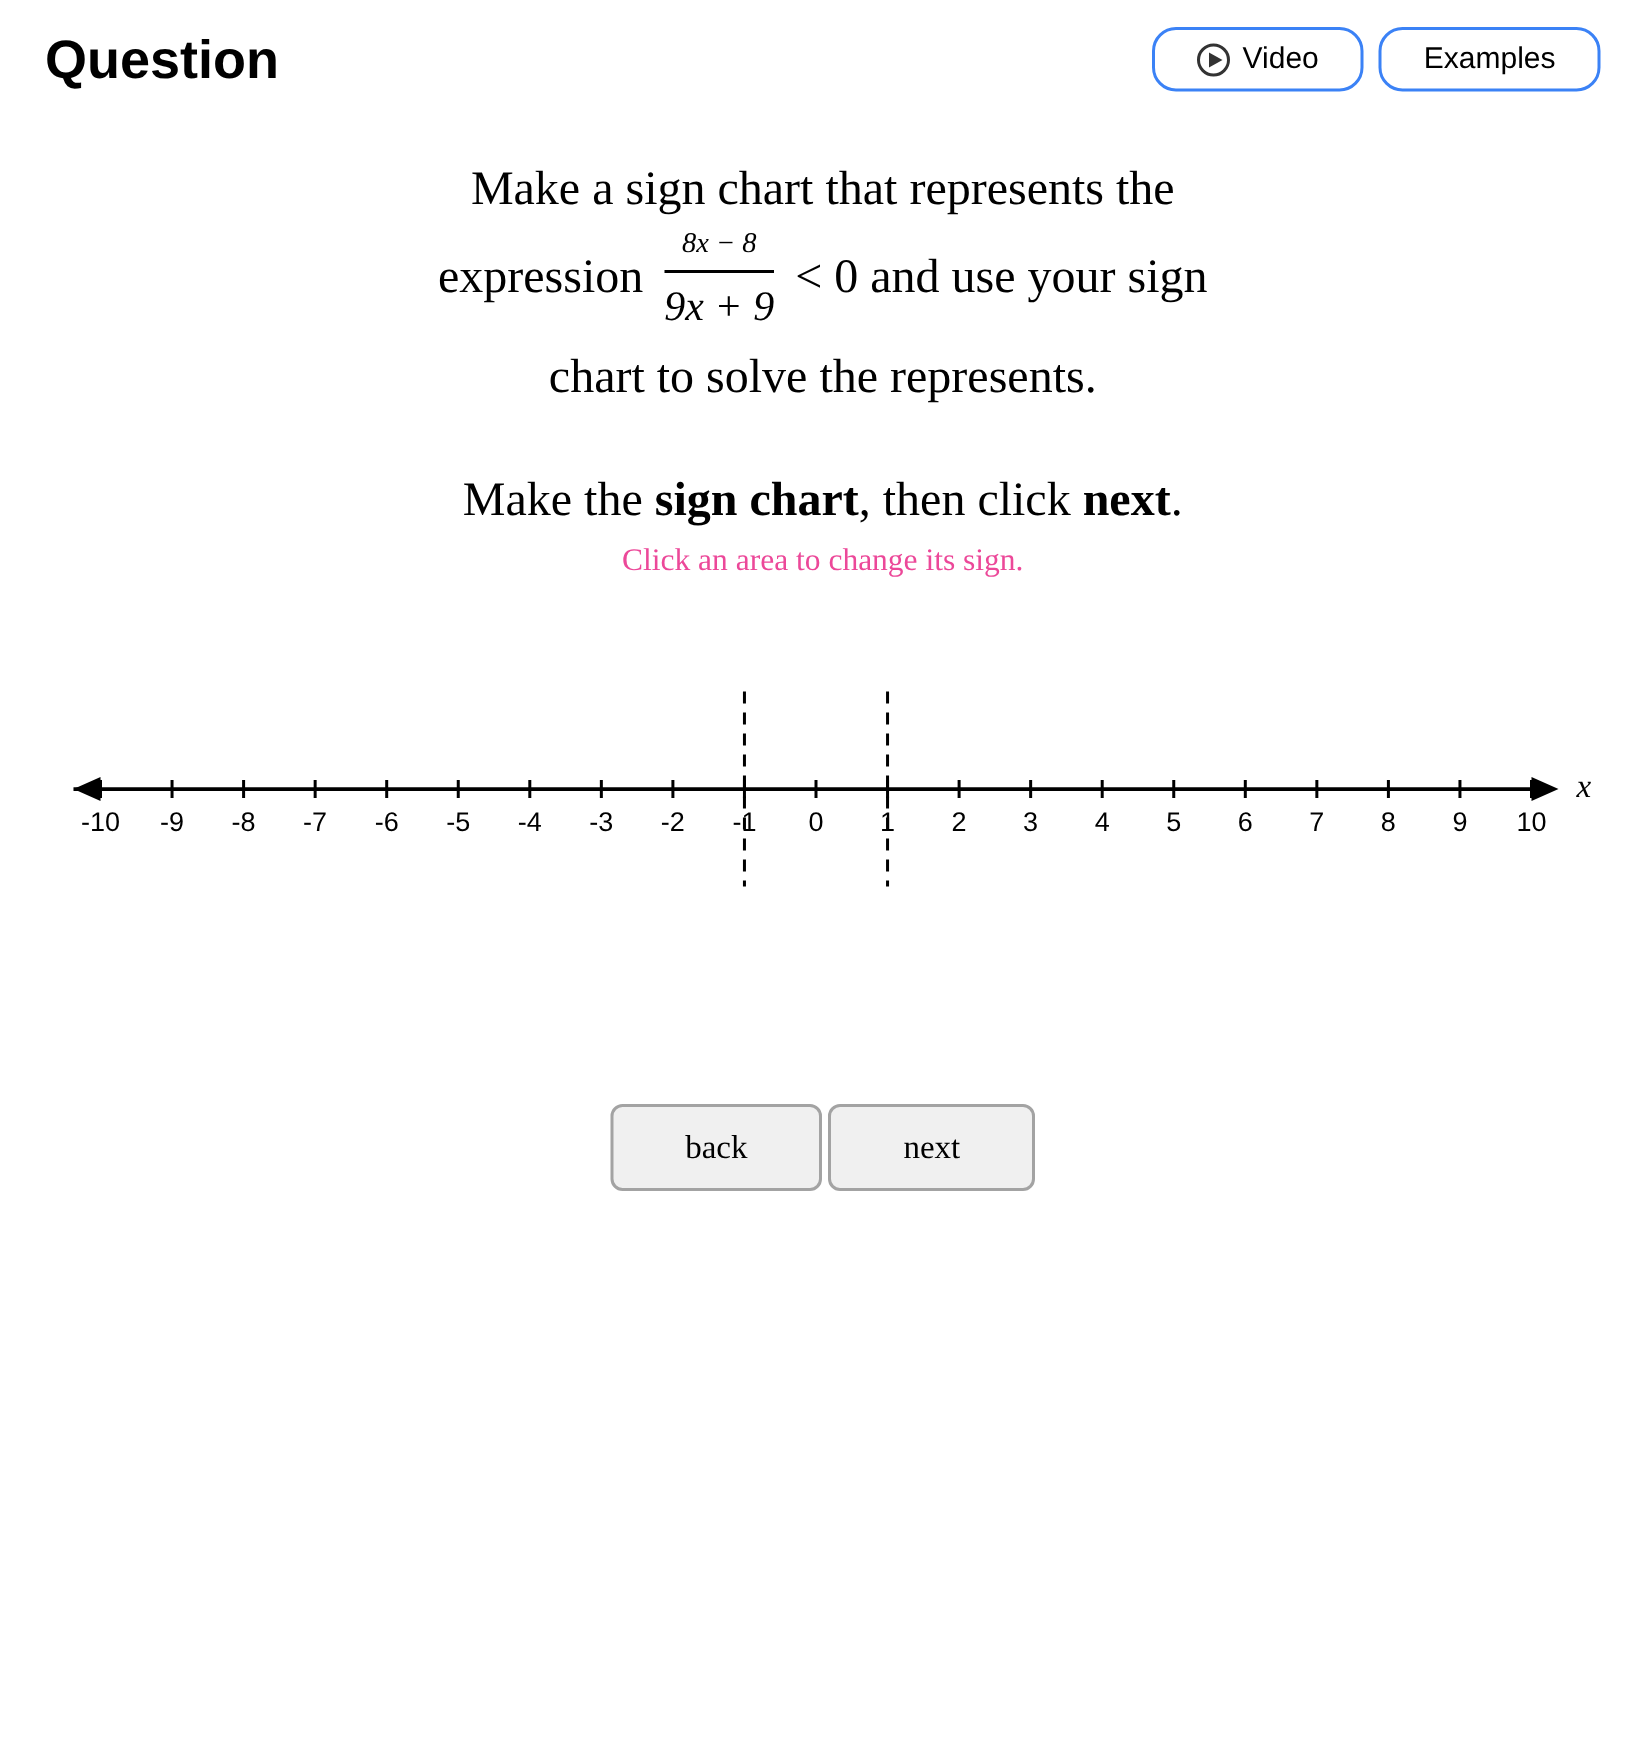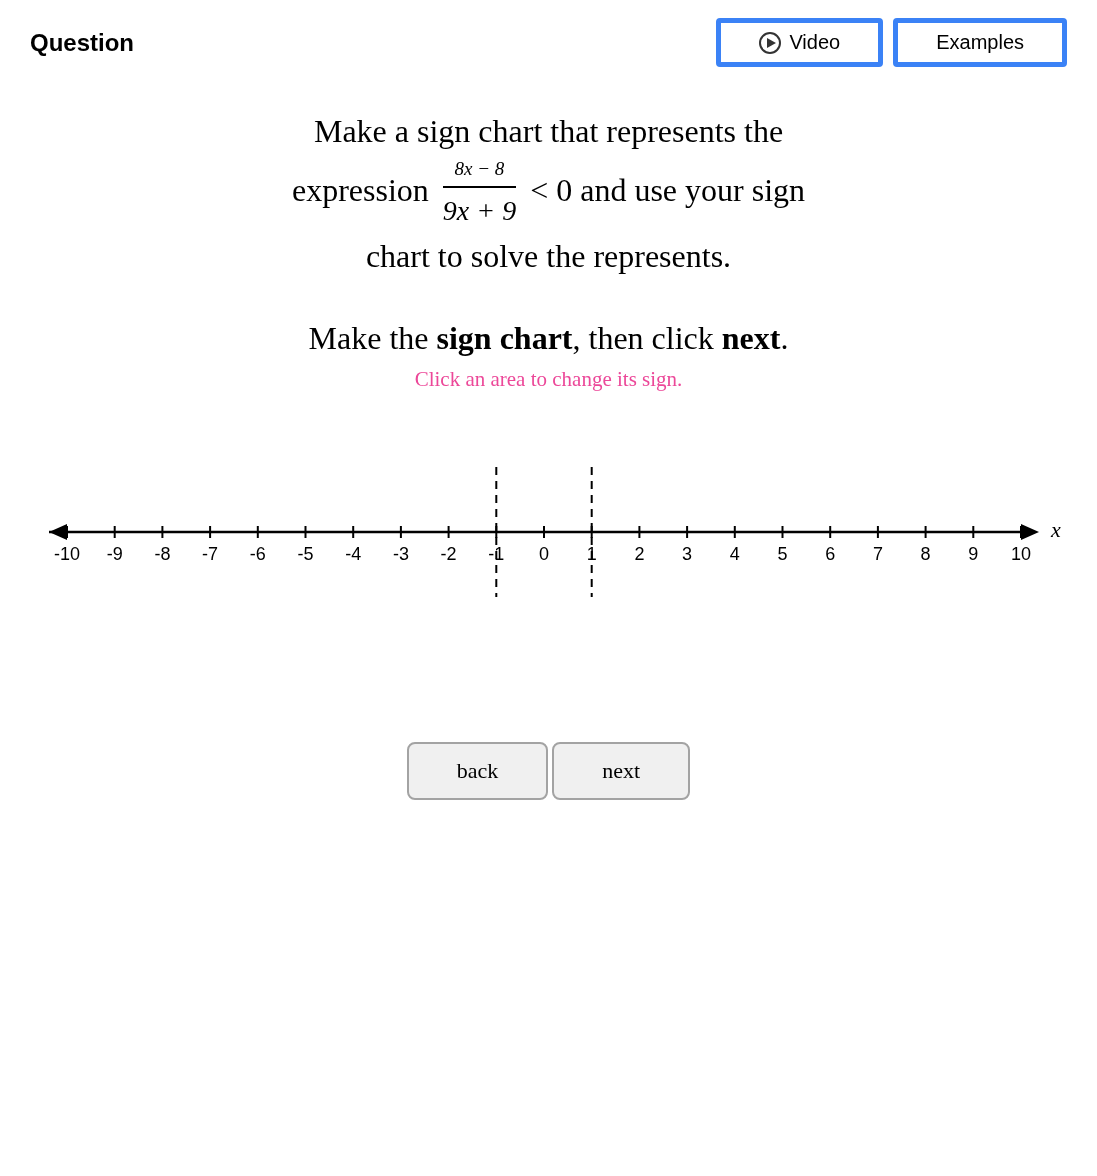--- a/index.html
+++ b/index.html
@@ -16,35 +16,35 @@
     
     .header {
       display: flex;
       align-items: center;
       justify-content: space-between;
       padding: 18px 30px 10px 30px;
       border-bottom: none;
     }
 
     .header-title {
-      font-size: 24px;
+      font-size: 36px;
       font-weight: 700;
       font-family: Arial, sans-serif;
     }
 
     .header-buttons {
       display: flex;
       gap: 10px;
     }
 
     .header-btn {
-      border: 5px solid #3b82f6;
+      border: 2px solid #3b82f6;
       background: #fff;
-      border-radius: 4px;
-      padding: 8px 38px;
+      border-radius: 16px;
+      padding: 8px 28px;
       font-size: 20px;
       font-family: Arial, sans-serif;
       cursor: pointer;
       display: flex;
       align-items: center;
       gap: 8px;
     }
 
     .video-icon-circle {
       width: 22px;

